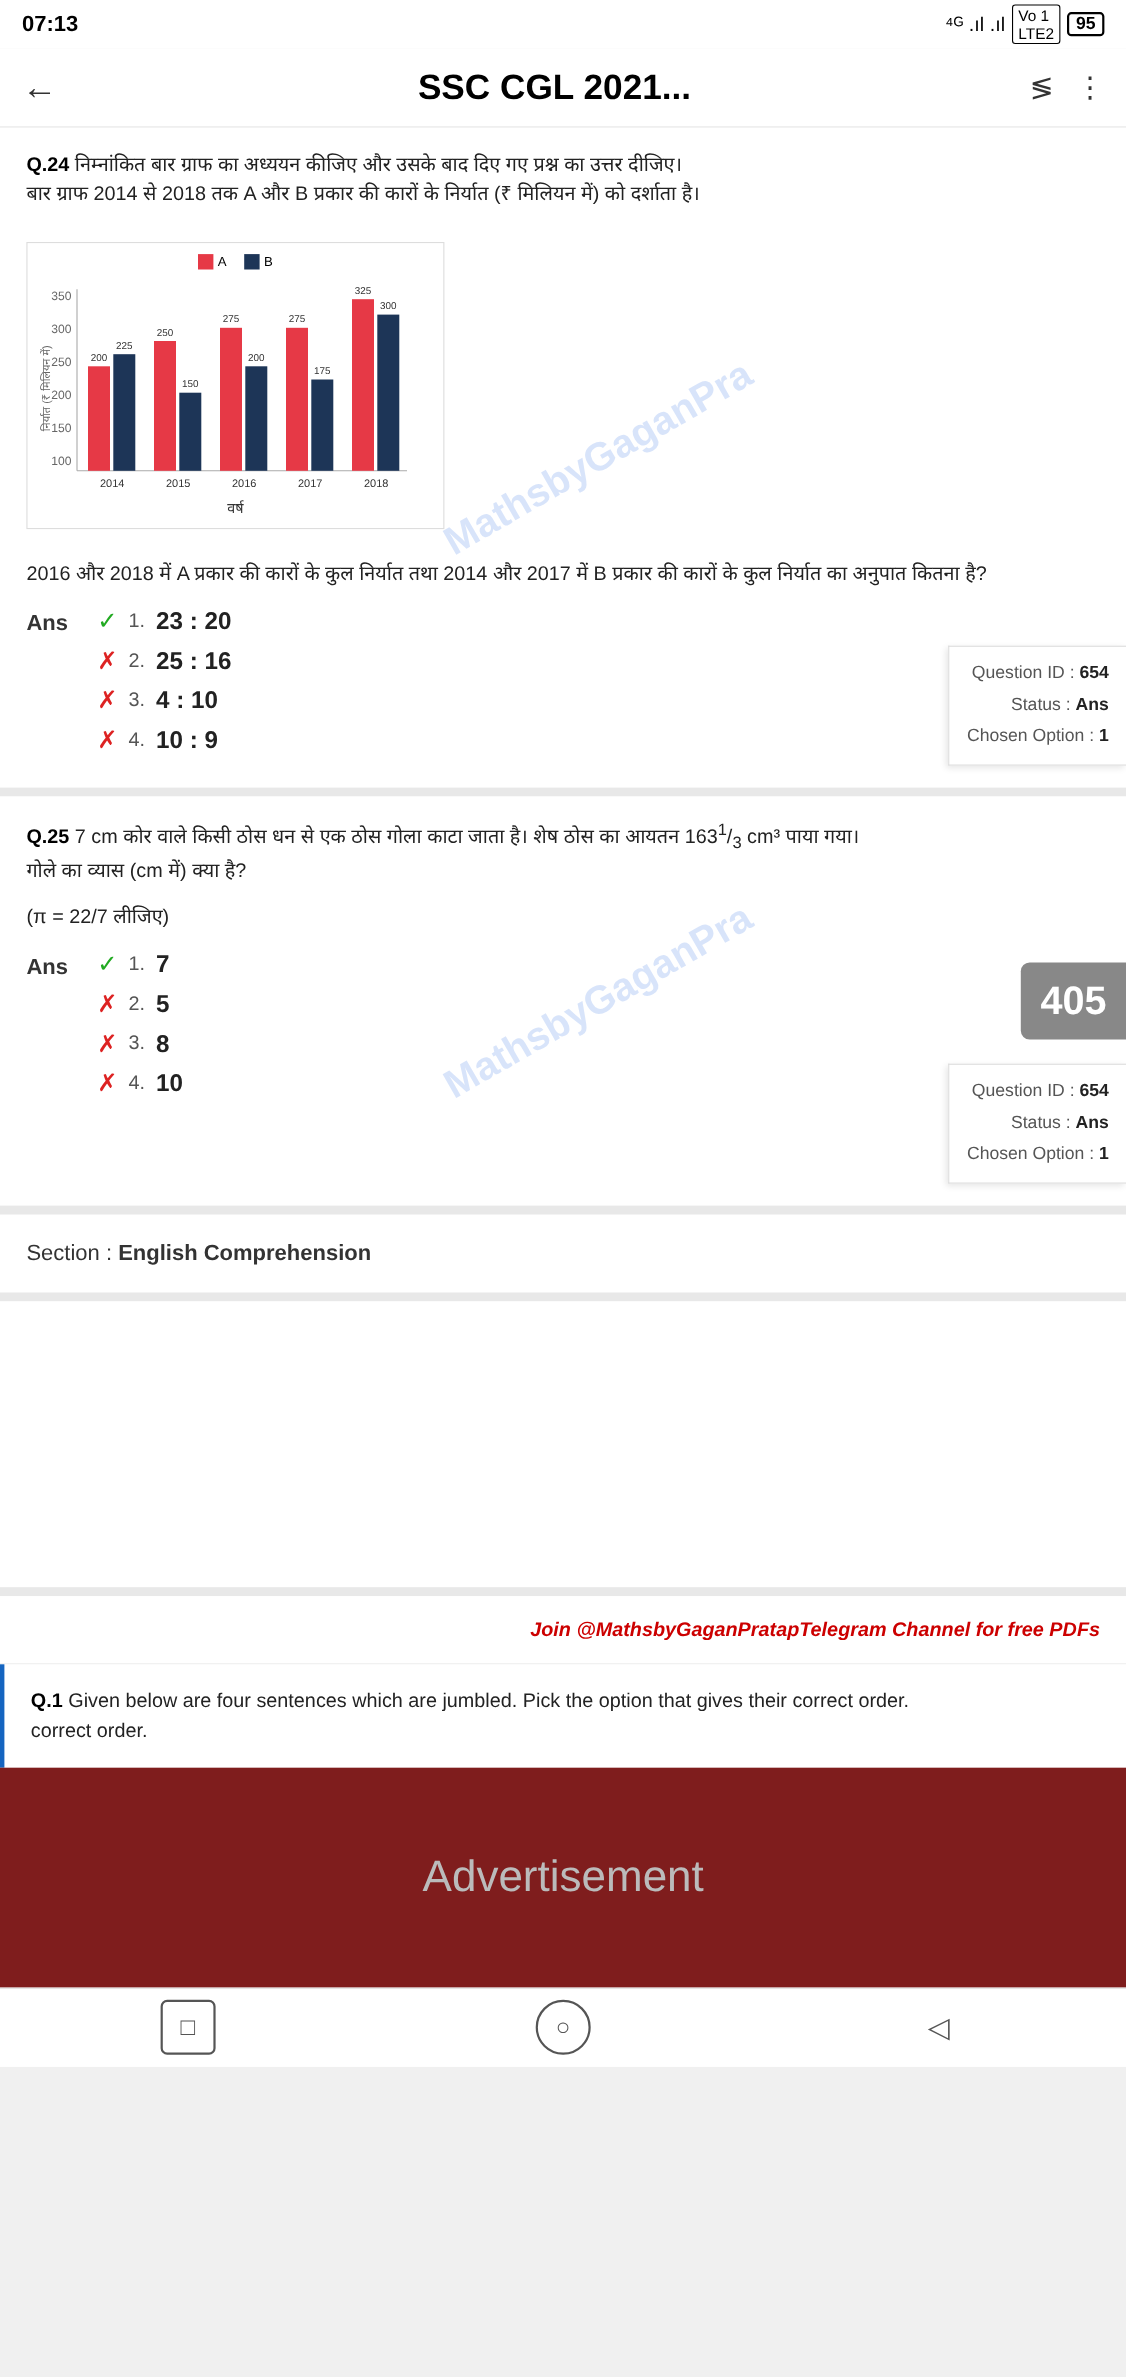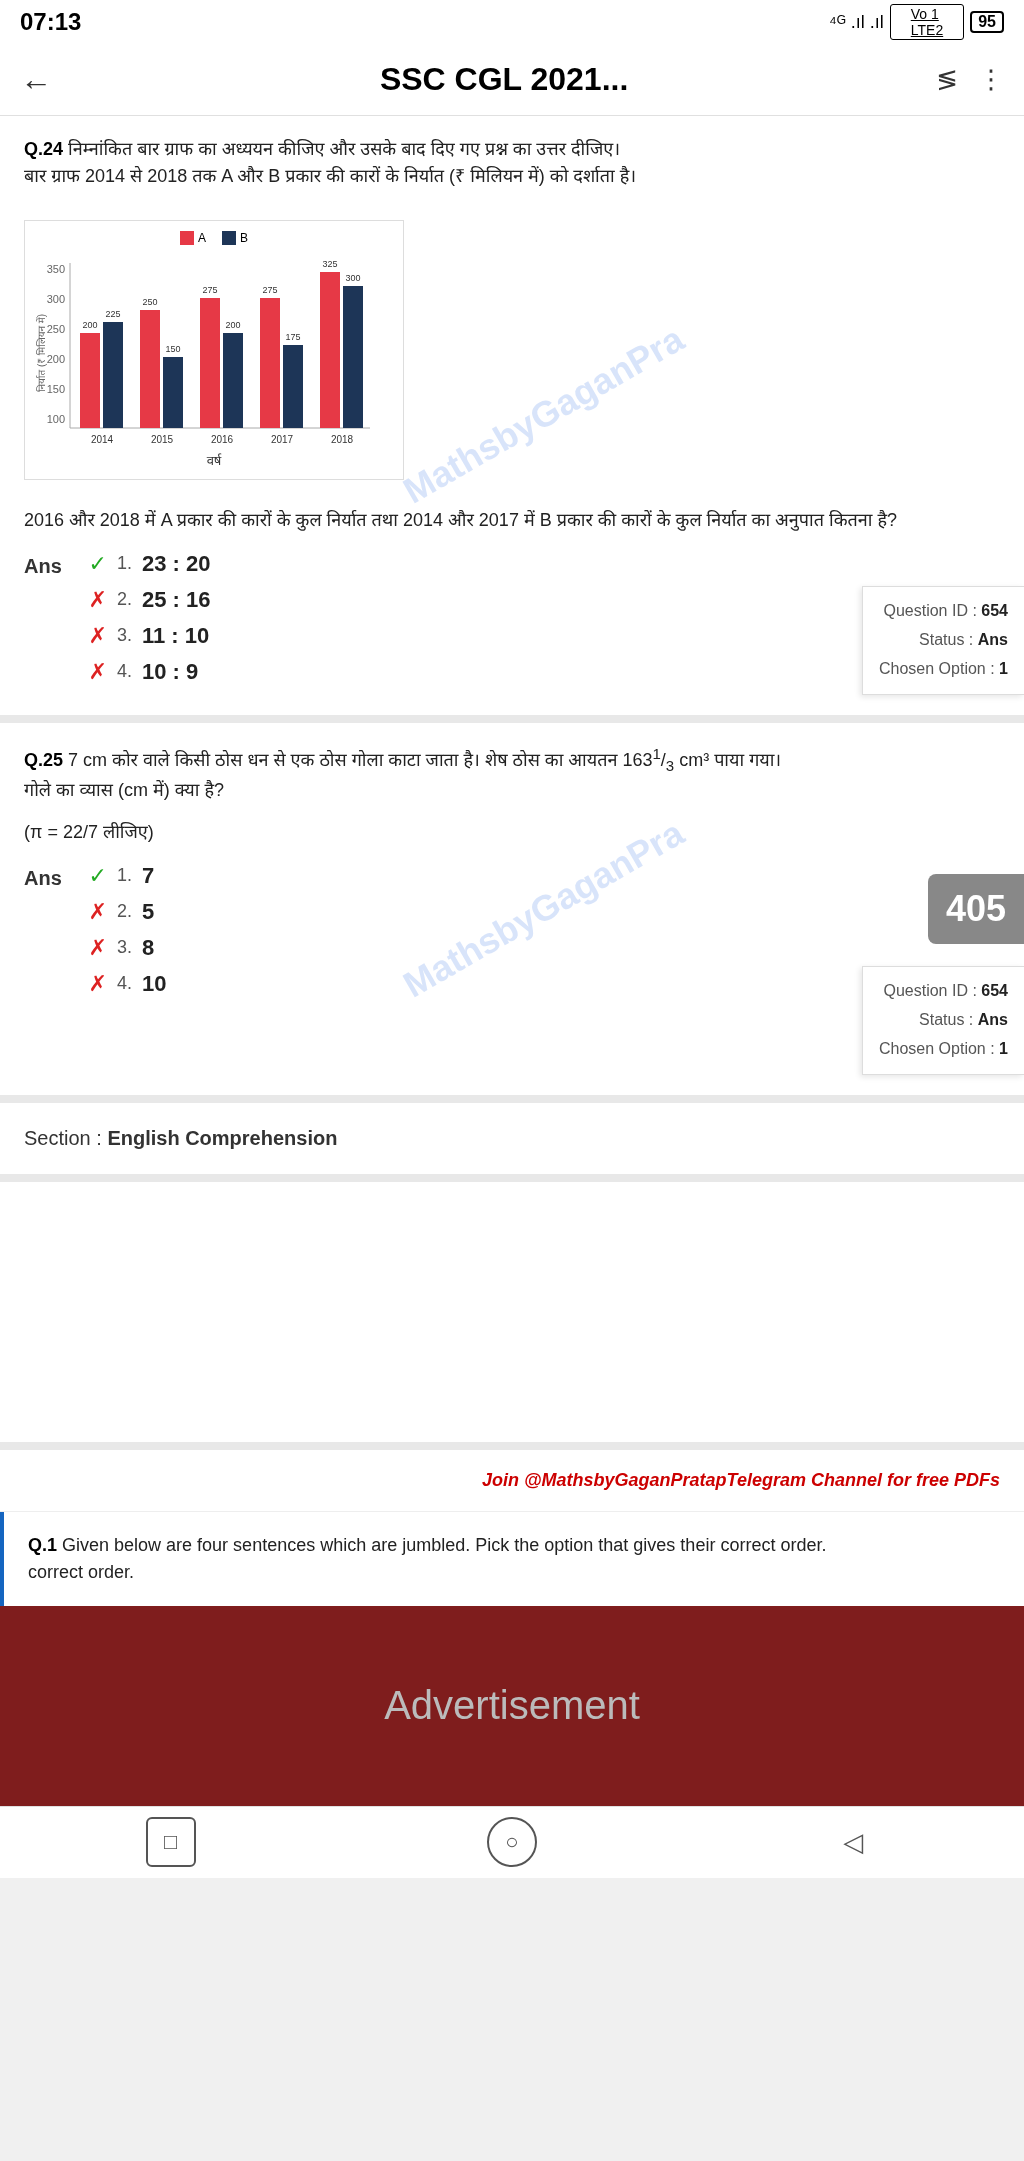--- a/index.html
+++ b/index.html
@@ -14,21 +14,21 @@
     
     .status-bar {
       background: white;
       display: flex;
       justify-content: space-between;
       align-items: center;
       padding: 8px 20px;
       height: 44px;
     }
     .status-left {
-      font-size: 24px;
+      font-size: 20px;
       font-weight: bold;
       color: #000;
     }
     .status-right {
       display: flex;
       align-items: center;
       gap: 6px;
     }
     .battery-box {
       border: 2px solid #000;
@@ -295,21 +295,21 @@
       font-family: Arial, sans-serif;
     }
   </style>
 </head>
 <body>
 
 <div class="status-bar">
   <div class="status-left">07:13</div>
   <div class="status-right">
     <span style="font-size:18px;">⁴ᴳ .ıl .ıl</span>
-    <span style="font-size:14px; border:1px solid #000; padding:1px 20px; border-radius:3px;text-decoration:underline;">Vo 1<br>LTE2</span>
+    <span style="font-size:14px; border:1px solid #000; padding:1px 5px; border-radius:3px;">Vo 1<br>LTE2</span>
     <div class="battery-box">95</div>
   </div>
 </div>
 
 <div class="app-bar">
   <span class="back-arrow">←</span>
   <span class="app-title">SSC CGL 2021...</span>
   <div class="app-icons">
     <span class="app-icon">≶</span>
     <span class="app-icon">⋮</span>
@@ -397,21 +397,21 @@
         <span class="option-text">23 : 20</span>
       </div>
       <div class="option-item">
         <span class="option-icon wrong">✗</span>
         <span class="option-num">2.</span>
         <span class="option-text">25 : 16</span>
       </div>
       <div class="option-item">
         <span class="option-icon wrong">✗</span>
         <span class="option-num">3.</span>
-        <span class="option-text">11 : 10</span>
+        <span class="option-text">4 : 10</span>
       </div>
       <div class="option-item">
         <span class="option-icon wrong">✗</span>
         <span class="option-num">4.</span>
         <span class="option-text">10 : 9</span>
       </div>
     </div>
   </div>
 
   <div class="question-info-box">

